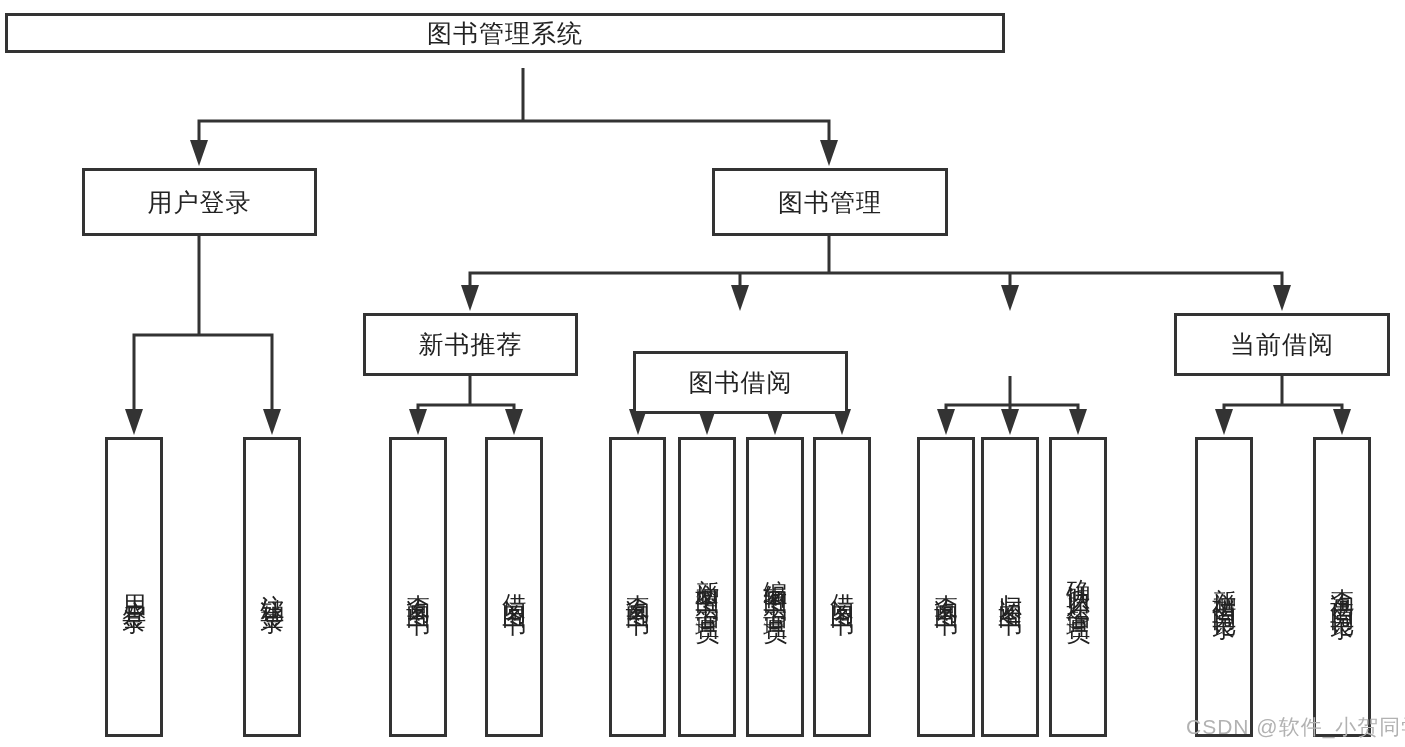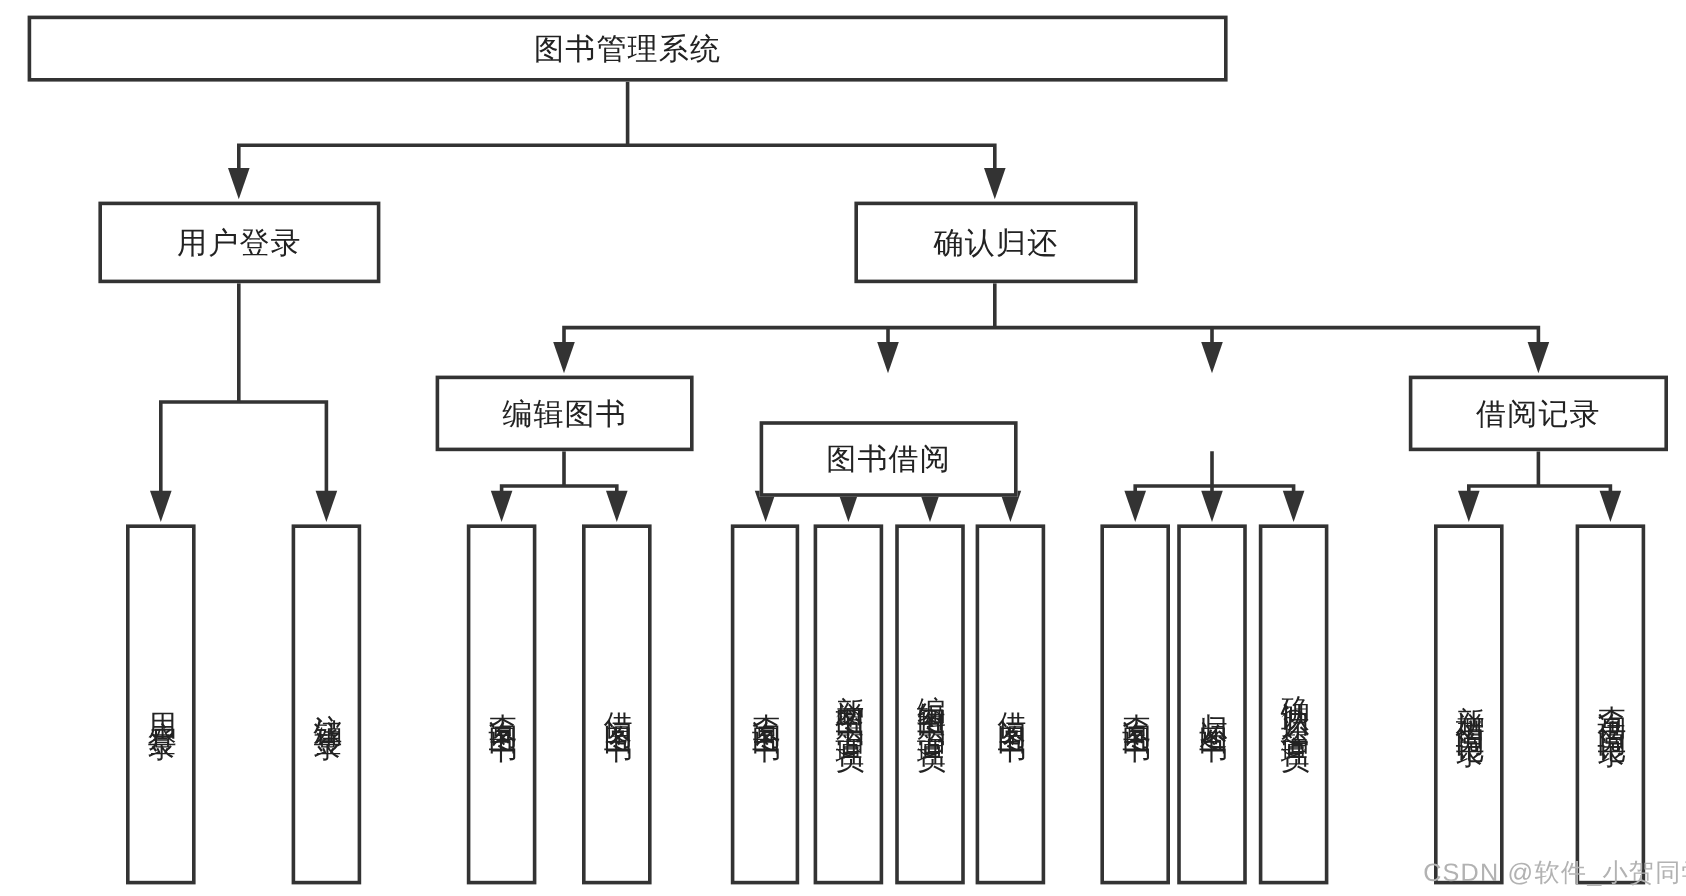--- a/index.html
+++ b/index.html
@@ -14,21 +14,21 @@
   .connectors path { stroke:var(--line,#333); stroke-width:3; fill:none; }
   .connectors polygon { fill:var(--line,#333); stroke:none; }
   .node {
     position:absolute; box-sizing:border-box;
     border:3px solid var(--line,#333);
     background:#fff; color:var(--text,#222);
     display:flex; align-items:center; justify-content:center;
     font-size:25px; letter-spacing:1px; white-space:nowrap;
   }
   
-  .n-root   { left:23px;  top:13px;  width:1000px; height:55px;text-align:right; }
+  .n-root   { left:5px;  top:13px;  width:1000px; height:40px;text-align:right; }
   
   .n-login  { left:82px;  top:168px; width:235px; height:68px; }
   .n-mgmt   { left:712px; top:168px; width:236px; height:68px; }
   
   .lv3      { top:313px; height:63px; }
   .n-newbk  { left:363px;  width:215px; }
   .n-borrow { left:633px;  width:215px;margin-top:38px; }
   .n-cur    { left:903px;  width:216px; }
   .n-rec    { left:1174px; width:216px; }
   
@@ -91,31 +91,31 @@
   </svg>
 
   <div class="node n-root">
     <span>图书管理系统</span>
   </div>
 
   <div class="node n-login">
     <span>用户登录</span>
   </div>
   <div class="node n-mgmt">
-    <span>确认归还</span>
+    <span>图书管理</span>
   </div>
 
   <div class="node lv3 n-newbk">
-    <span>编辑图书</span>
+    <span>新书推荐</span>
   </div>
   <div class="node lv3 n-borrow">
     <span>图书借阅</span>
   </div>
   <div class="node lv3 n-rec">
-    <span>借阅记录</span>
+    <span>当前借阅</span>
   </div>
 
   <div class="node leaf l-a1">
     <span>用户登录</span>
   </div>
   <div class="node leaf l-a2">
     <span>注销登录</span>
   </div>
 
   <div class="node leaf l-b1">

